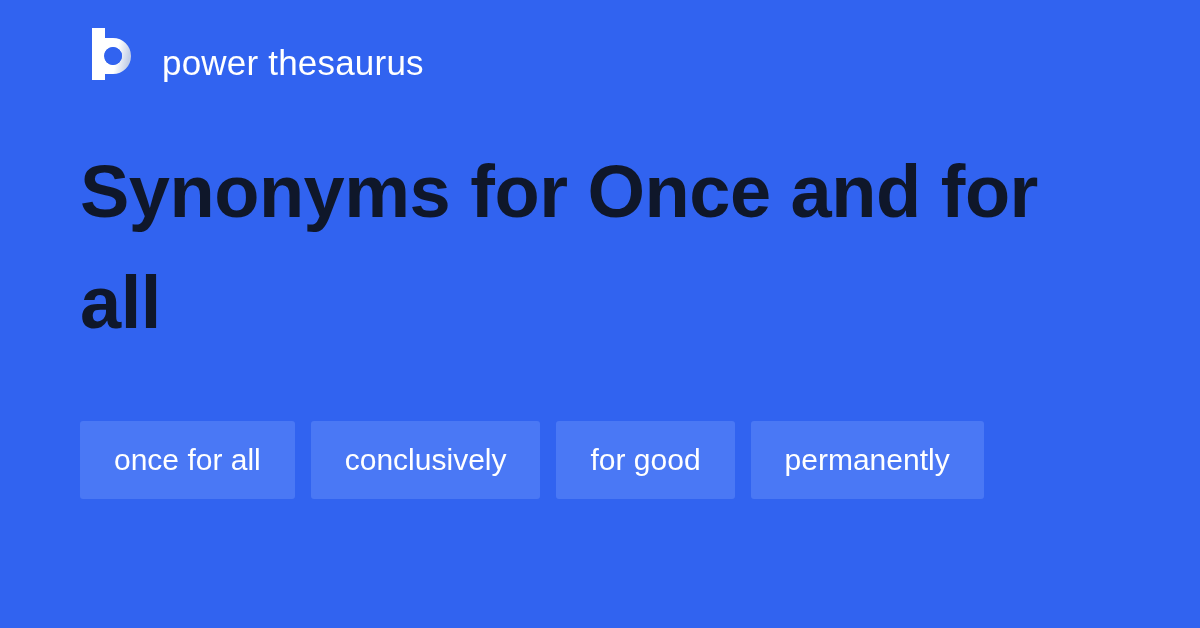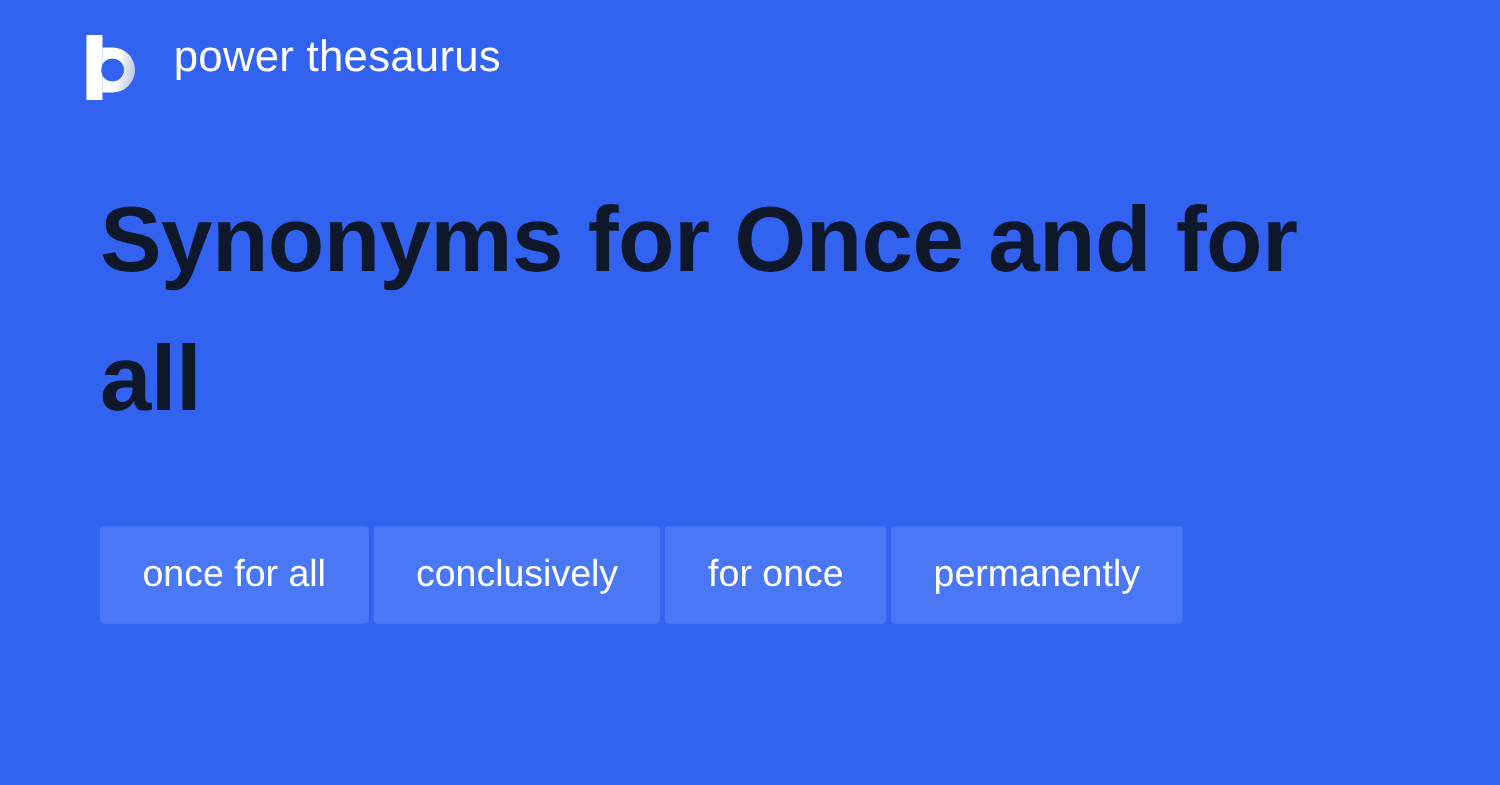--- a/index.html
+++ b/index.html
@@ -18,24 +18,24 @@
     position: relative;
     width: 1200px;
     height: 628px;
     background: #3163f0;
     box-sizing: border-box;
   }
 
   
   .brand {
     position: absolute;
-    left: 69px;
+    left: 92px;
     top: 28px;
     display: flex;
-    align-items: flex-start;
+    align-items: flex-end;
     gap: 22px;
   }
 
   .brand-logo {
     width: 48px;
     height: 52px;
     display: block;
     flex: 0 0 auto;
   }
 
@@ -63,21 +63,21 @@
   }
 
   
   .chips {
     position: absolute;
     left: 80px;
     top: 421px;
     width: 1040px;
     display: flex;
     flex-wrap: wrap;
-    gap: 4px;
+    gap: 16px;
   }
 
   .chip {
     height: 78px;
     box-sizing: border-box;
     padding: 0 34px;
     background: #4a78f5;
     border-radius: 3px;
     display: flex;
     align-items: center;
@@ -112,17 +112,17 @@
       </svg>
     </span>
     <span class="brand-name">power thesaurus</span>
   </div>
 
   <h1 class="headline">Synonyms for Once and for all</h1>
 
   <div class="chips">
     <span class="chip">once for all</span>
     <span class="chip">conclusively</span>
-    <span class="chip">for once</span>
+    <span class="chip">for good</span>
     <span class="chip">permanently</span>
   </div>
 
 </div>
 
 </body></html>

